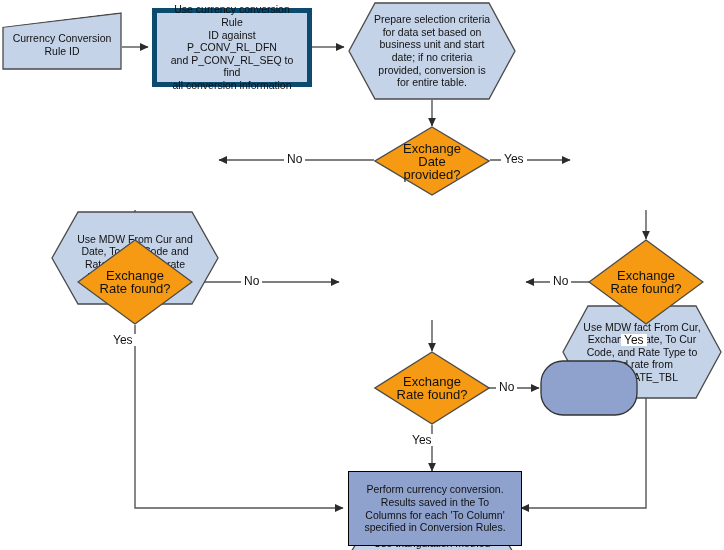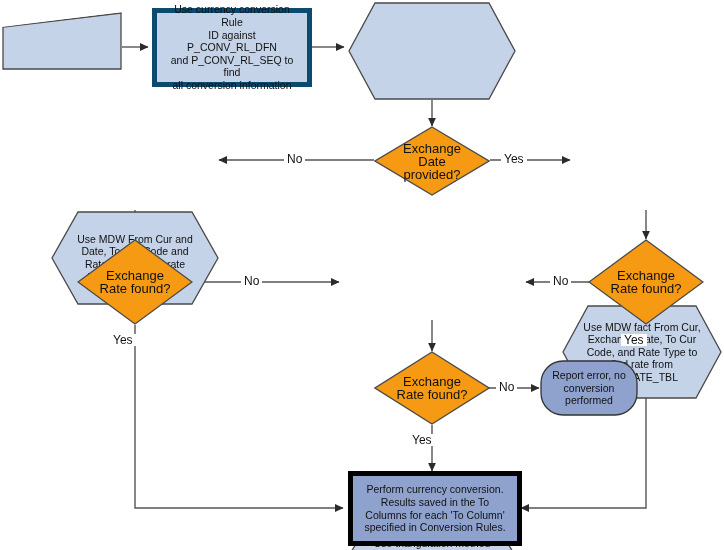--- a/index.html
+++ b/index.html
@@ -39,21 +39,21 @@
     padding:0 5px;
     white-space:pre-line;
   }
   
   .box-process{
     background:#c5d3e8;
     border:5px solid #0c4a6e;
   }
   .box-perform{
     background:#8fa2cd;
-    border:5px solid #000000;
+    border:1px solid #000000;
   }
   
   .shape-manual{
     background:#c5d3e8;
     border:1px solid #4a4a4a;
     clip-path:polygon(0% 26%, 100% 0%, 100% 100%, 0% 100%);
     border:none;
   }
   
   .shape-hex{
@@ -125,33 +125,41 @@
       <path d="M135,325 L135,508 L343,508"></path>
 
       <path d="M646,325 L646,508 L521,508"></path>
     </g>
   </svg>
 
   <div class="node shape-manual" style="left:2px; top:12px; width:120px; height:58px; background:transparent; border:none;">
     <svg class="hexsvg" viewBox="0 0 120 58" preserveAspectRatio="none">
       <polygon points="1,15 119,1 119,57 1,57" fill="#c5d3e8" stroke="#4a4a4a" stroke-width="1.3"></polygon>
     </svg>
+    <span class="txt" style="margin-top:7px;">Currency Conversion
+Rule ID</span>
   </div>
 
   <div class="node box-process" style="left:152px; top:8px; width:160px; height:79px;">
     <span class="txt">Use currency conversion Rule
 ID against P_CONV_RL_DFN
 and P_CONV_RL_SEQ to find
 all conversion information</span>
   </div>
 
   <div class="node shape-hex" style="left:348px; top:2px; width:168px; height:98px;">
     <svg class="hexsvg" viewBox="0 0 168 98" preserveAspectRatio="none">
       <polygon points="27,1 141,1 167,49 141,97 27,97 1,49" fill="#c5d3e8" stroke="#4a4a4a" stroke-width="1.3"></polygon>
     </svg>
+    <span class="txt">Prepare selection criteria
+for data set based on
+business unit and start
+date; if no criteria
+provided, conversion is
+for entire table.</span>
   </div>
 
   <div class="node shape-diamond" style="left:374px; top:126px; width:116px; height:70px;">
     <svg class="diasvg" viewBox="0 0 116 70" preserveAspectRatio="none">
       <polygon points="58,1 115,35 58,69 1,35" fill="#f59a12" stroke="#4a4a4a" stroke-width="1.3"></polygon>
     </svg>
     <span class="txt">Exchange
 Date
 provided?</span>
   </div>
@@ -208,23 +216,20 @@
       <polygon points="58,1 115,37 58,73 1,37" fill="#f59a12" stroke="#4a4a4a" stroke-width="1.3"></polygon>
     </svg>
     <span class="txt">Exchange
 Rate found?</span>
   </div>
 
   <div class="node shape-round" style="left:540px; top:360px; width:98px; height:56px;">
     <svg class="rndsvg" viewBox="0 0 98 56" preserveAspectRatio="none">
       <rect x="1" y="1" width="96" height="54" rx="22" ry="22" fill="#8fa2cd" stroke="#333333" stroke-width="1.3"></rect>
     </svg>
-    <span class="txt">Report error, no
-conversion
-performed</span>
   </div>
 
   <div class="node box-perform" style="left:348px; top:471px; width:174px; height:75px;">
     <span class="txt">Perform currency conversion.
 Results saved in the To
 Columns for each 'To Column'
 specified in Conversion Rules.</span>
   </div>
 
   <span class="edge-label" style="left:284px; top:153px;">No</span>

